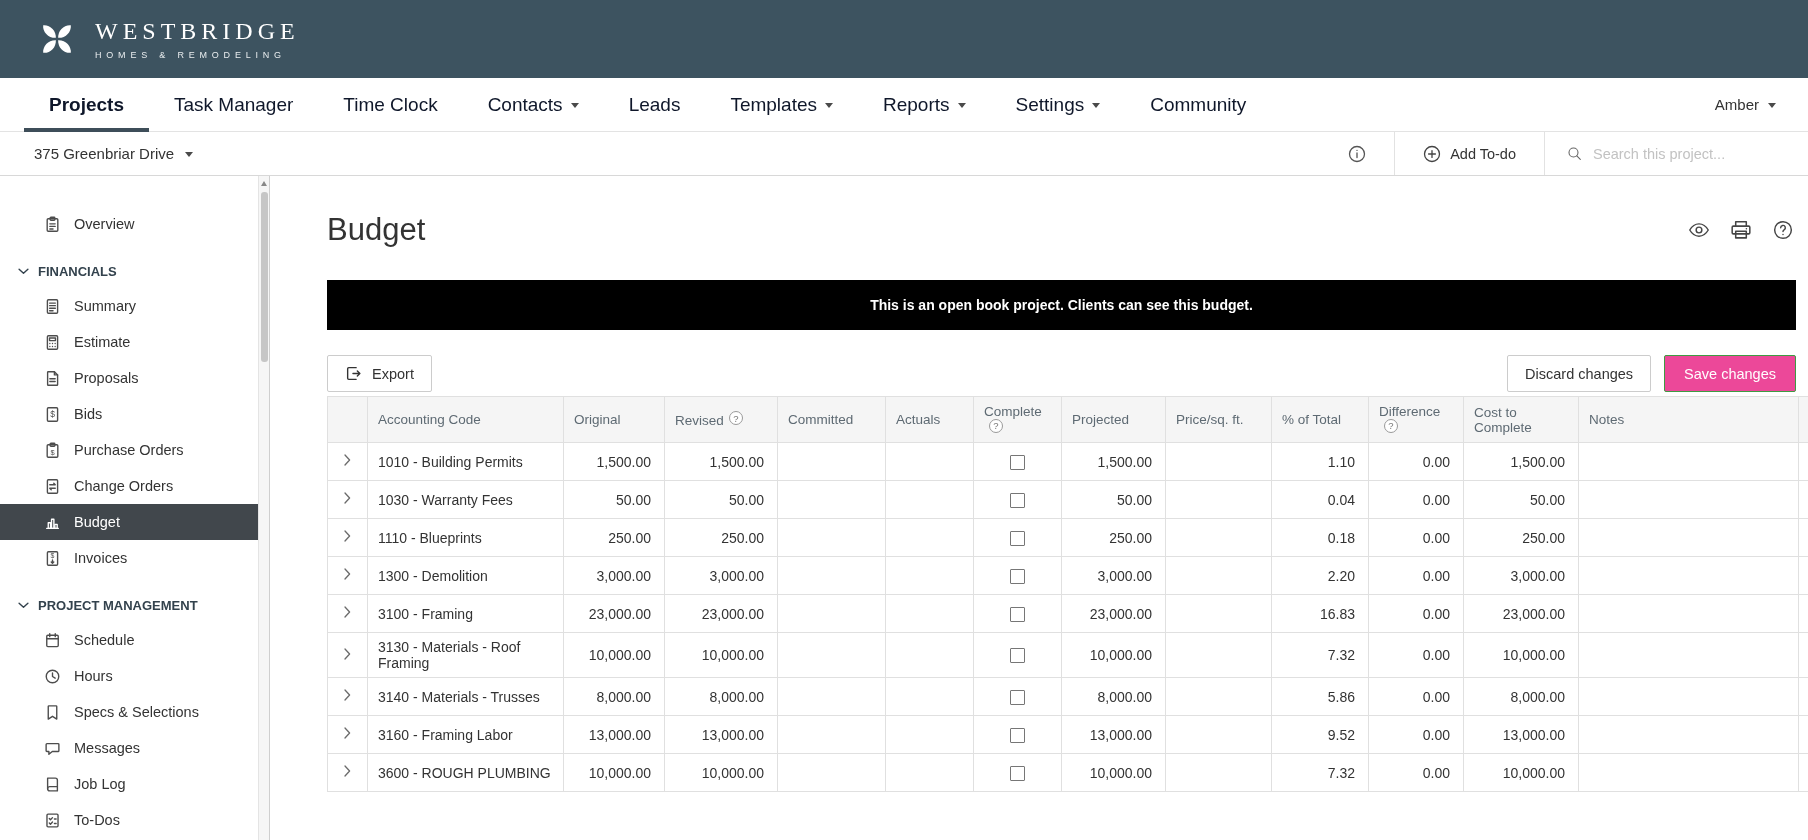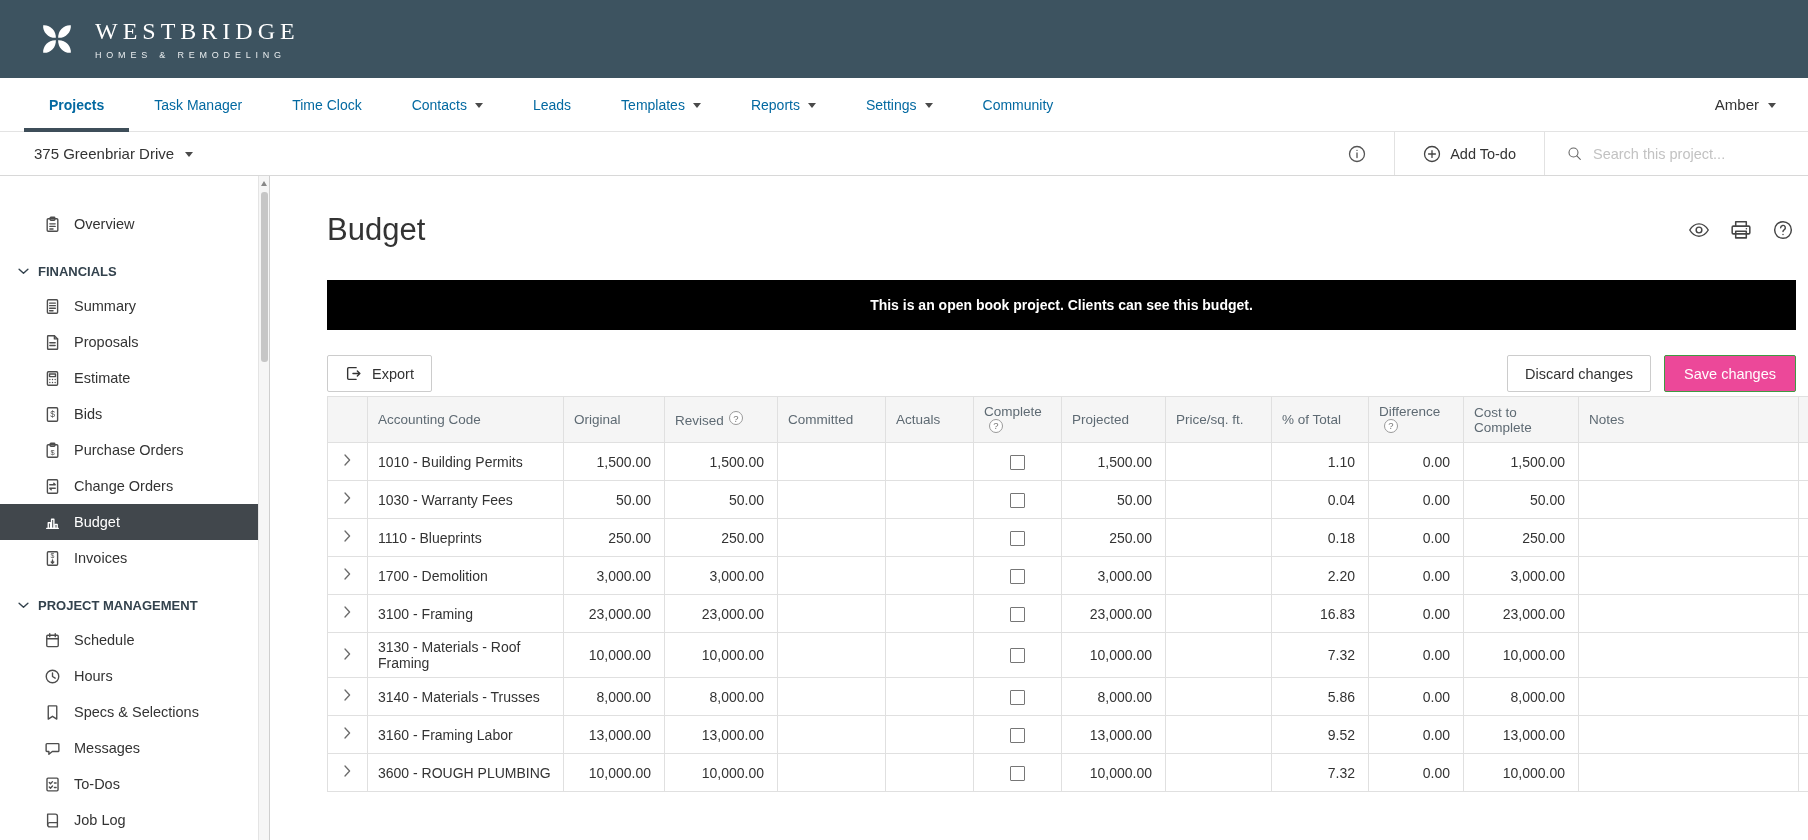--- a/index.html
+++ b/index.html
@@ -8,21 +8,21 @@
 
   
   .topbar { height:78px; background:#3d5360; display:flex; align-items:center; padding-left:34px; }
   .logo { display:flex; align-items:center; gap:15px; }
   .logo-icon svg { width:46px; height:46px; display:block; }
   .brand-name { font-family:"Liberation Serif", serif; color:#fff; font-size:24px; letter-spacing:5px; font-weight:400; }
   .brand-tagline { color:#e9edef; font-size:9px; letter-spacing:4.8px; margin-top:5px; }
 
   
   .navbar { height:54px; display:flex; align-items:stretch; padding:0 32px 0 24px; border-bottom:1px solid #e3e3e3; background:#fff; }
-  .nav-item { display:flex; align-items:center; gap:8px; padding:8px 25px; font-size:14px; color:#0369a1; cursor:pointer; position:relative; }
+  .nav-item { display:flex; align-items:center; gap:8px; padding:8px 25px; font-size:19px; color:#0f172a; cursor:pointer; position:relative; }
   .nav-item.active { font-weight:700; }
   .nav-item.active::after { content:""; position:absolute; left:0; right:0; bottom:-1px; height:4px; background:#3e4e59; }
   .caret { width:0; height:0; border-left:4.5px solid transparent; border-right:4.5px solid transparent; border-top:5px solid #4a4a4a; margin-top:2px; }
   .nav-user { margin-left:auto; display:flex; align-items:center; gap:9px; font-size:15px; cursor:pointer; }
 
   
   .projectbar { height:44px; display:flex; align-items:stretch; border-bottom:1px solid #d8d8d8; background:#fff; }
   .project-select { display:flex; align-items:center; gap:11px; padding-left:34px; font-size:15px; cursor:pointer; }
   .pb-spacer { flex:1; }
   .pb-info { display:flex; align-items:center; padding:0 28px; color:#555; cursor:pointer; }
@@ -205,39 +205,39 @@
     <span class="s-icon" data-icon="summary-icon">
                 <svg viewBox="0 0 16 16">
                   <rect x="3.2" y="1.6" width="9.6" height="12.8" rx="1"></rect>
                   <path d="M5.3 4.8h5.4M5.3 7.2h5.4M5.3 9.6h5.4M5.3 12h3.2"></path>
                 </svg>
               </span>
     <span class="s-label">Summary</span>
   </div>
 
   <div class="side-item">
+    <span class="s-icon" data-icon="estimate-icon">
+                <svg viewBox="0 0 16 16">
+                  <rect x="3.2" y="1.6" width="9.6" height="12.8" rx="1"></rect>
+                  <path d="M5.2 3.8h5.6v2.4H5.2z"></path>
+                  <path d="M5.5 9h.01M8 9h.01M10.5 9h.01M5.5 11.8h.01M8 11.8h.01M10.5 11.8h.01"></path>
+                </svg>
+              </span>
+    <span class="s-label">Estimate</span>
+  </div>
+
+  <div class="side-item">
     <span class="s-icon" data-icon="proposals-icon">
                 <svg viewBox="0 0 16 16">
                   <path d="M4 1.6h5.8l3 3v9.2a.6.6 0 0 1-.6.6H4a.6.6 0 0 1-.6-.6V2.2A.6.6 0 0 1 4 1.6Z"></path>
                   <path d="M9.8 1.6v3h3"></path>
                   <path d="M5.5 8.2h5M5.5 10.8h5"></path>
                 </svg>
               </span>
     <span class="s-label">Proposals</span>
-  </div>
-
-  <div class="side-item">
-    <span class="s-icon" data-icon="estimate-icon">
-                <svg viewBox="0 0 16 16">
-                  <rect x="3.2" y="1.6" width="9.6" height="12.8" rx="1"></rect>
-                  <path d="M5.2 3.8h5.6v2.4H5.2z"></path>
-                  <path d="M5.5 9h.01M8 9h.01M10.5 9h.01M5.5 11.8h.01M8 11.8h.01M10.5 11.8h.01"></path>
-                </svg>
-              </span>
-    <span class="s-label">Estimate</span>
   </div>
 
   <div class="side-item">
     <span class="s-icon" data-icon="bids-icon">
                 <svg viewBox="0 0 16 16">
                   <rect x="3.2" y="1.6" width="9.6" height="12.8" rx="1"></rect>
                   <text x="8" y="10.8" text-anchor="middle" font-size="8" fill="currentColor" stroke="none">$</text>
                 </svg>
               </span>
     <span class="s-label">Bids</span>
@@ -329,37 +329,37 @@
   <div class="side-item">
     <span class="s-icon" data-icon="messages-icon">
                 <svg viewBox="0 0 16 16">
                   <path d="M2.8 3.4h10.4a.8.8 0 0 1 .8.8v5.8a.8.8 0 0 1-.8.8H7.8L4.6 13.4v-2.6H2.8a.8.8 0 0 1-.8-.8V4.2a.8.8 0 0 1 .8-.8Z"></path>
                 </svg>
               </span>
     <span class="s-label">Messages</span>
   </div>
 
   <div class="side-item">
+    <span class="s-icon" data-icon="job-log-icon">
+                <svg viewBox="0 0 16 16">
+                  <path d="M3.4 2h7.2a2 2 0 0 1 2 2v10H5.4a2 2 0 0 1-2-2Z"></path>
+                  <path d="M3.4 12a2 2 0 0 1 2-2h7.2"></path>
+                </svg>
+              </span>
+    <span class="s-label">Job Log</span>
+  </div>
+
+  <div class="side-item">
     <span class="s-icon" data-icon="todos-icon">
                 <svg viewBox="0 0 16 16">
                   <rect x="2.8" y="2" width="10.4" height="12" rx="1"></rect>
                   <path d="M5 6.2l1.1 1.1 1.9-2M5 10.4l1.1 1.1 1.9-2M9.8 6.6h1.6M9.8 10.8h1.6"></path>
                 </svg>
               </span>
     <span class="s-label">To-Dos</span>
-  </div>
-
-  <div class="side-item">
-    <span class="s-icon" data-icon="job-log-icon">
-                <svg viewBox="0 0 16 16">
-                  <path d="M3.4 2h7.2a2 2 0 0 1 2 2v10H5.4a2 2 0 0 1-2-2Z"></path>
-                  <path d="M3.4 12a2 2 0 0 1 2-2h7.2"></path>
-                </svg>
-              </span>
-    <span class="s-label">Job Log</span>
   </div>
 </div>
 </div>
       <div class="side-scroll">
         <span class="tri-up"></span>
         <span class="thumb"></span>
       </div>
     </aside>
 
     <main class="main">
@@ -515,21 +515,21 @@
                     <path d="M1.5 6h13M1.5 9.6h13M6 6v7.6M10.4 6v7.6" stroke="#ffffff" stroke-width="1.1" fill="none"></path>
                   </svg></span></td>
   </tr>
 
   <tr>
     <td class="c-exp">
       <button class="exp"><span data-icon="chevron-right-icon"><svg viewBox="0 0 7 12">
                       <path d="M1 1l4.6 5L1 11"></path>
                     </svg></span></button>
     </td>
-    <td>1700 - Demolition</td>
+    <td>1300 - Demolition</td>
     <td class="num">3,000.00</td>
     <td class="num">3,000.00</td>
     <td class="num"></td>
     <td class="num"></td>
     <td class="c-complete"><span class="cb"></span></td>
     <td class="num">3,000.00</td>
     <td class="num"></td>
     <td class="num">2.20</td>
     <td class="num">0.00</td>
     <td class="num">3,000.00</td>

